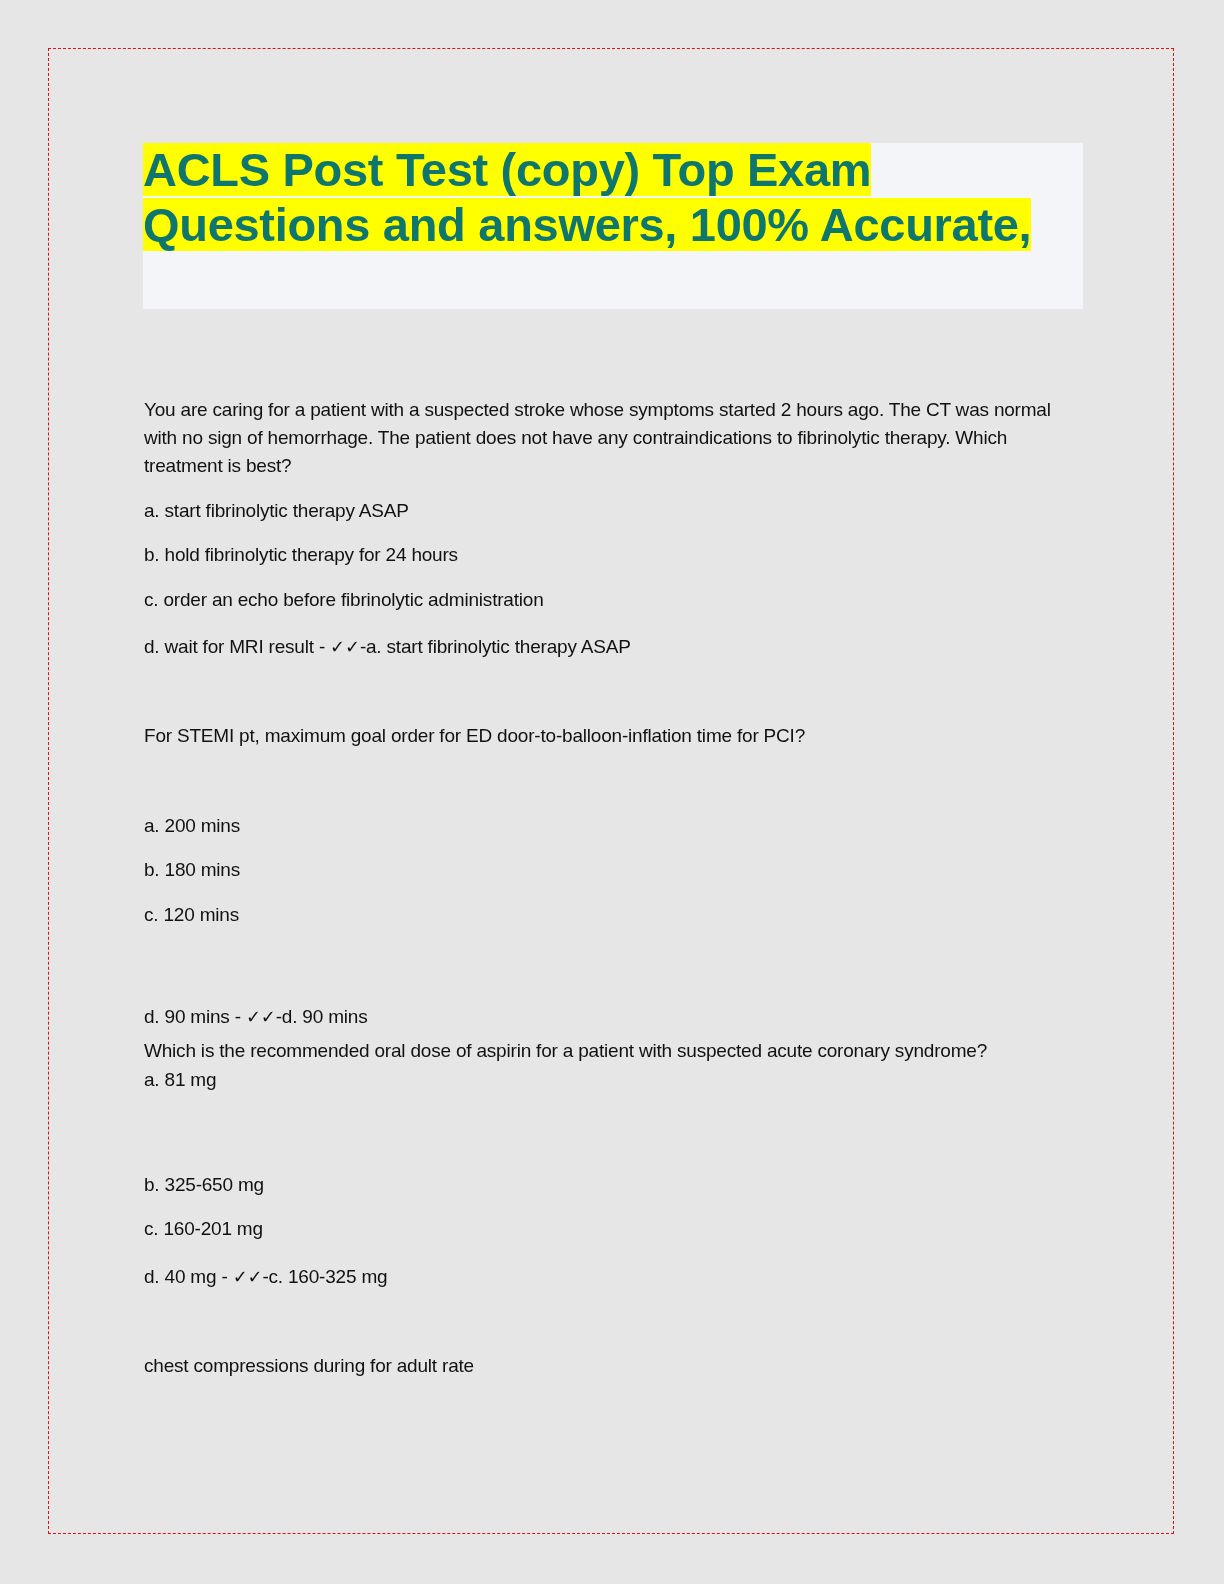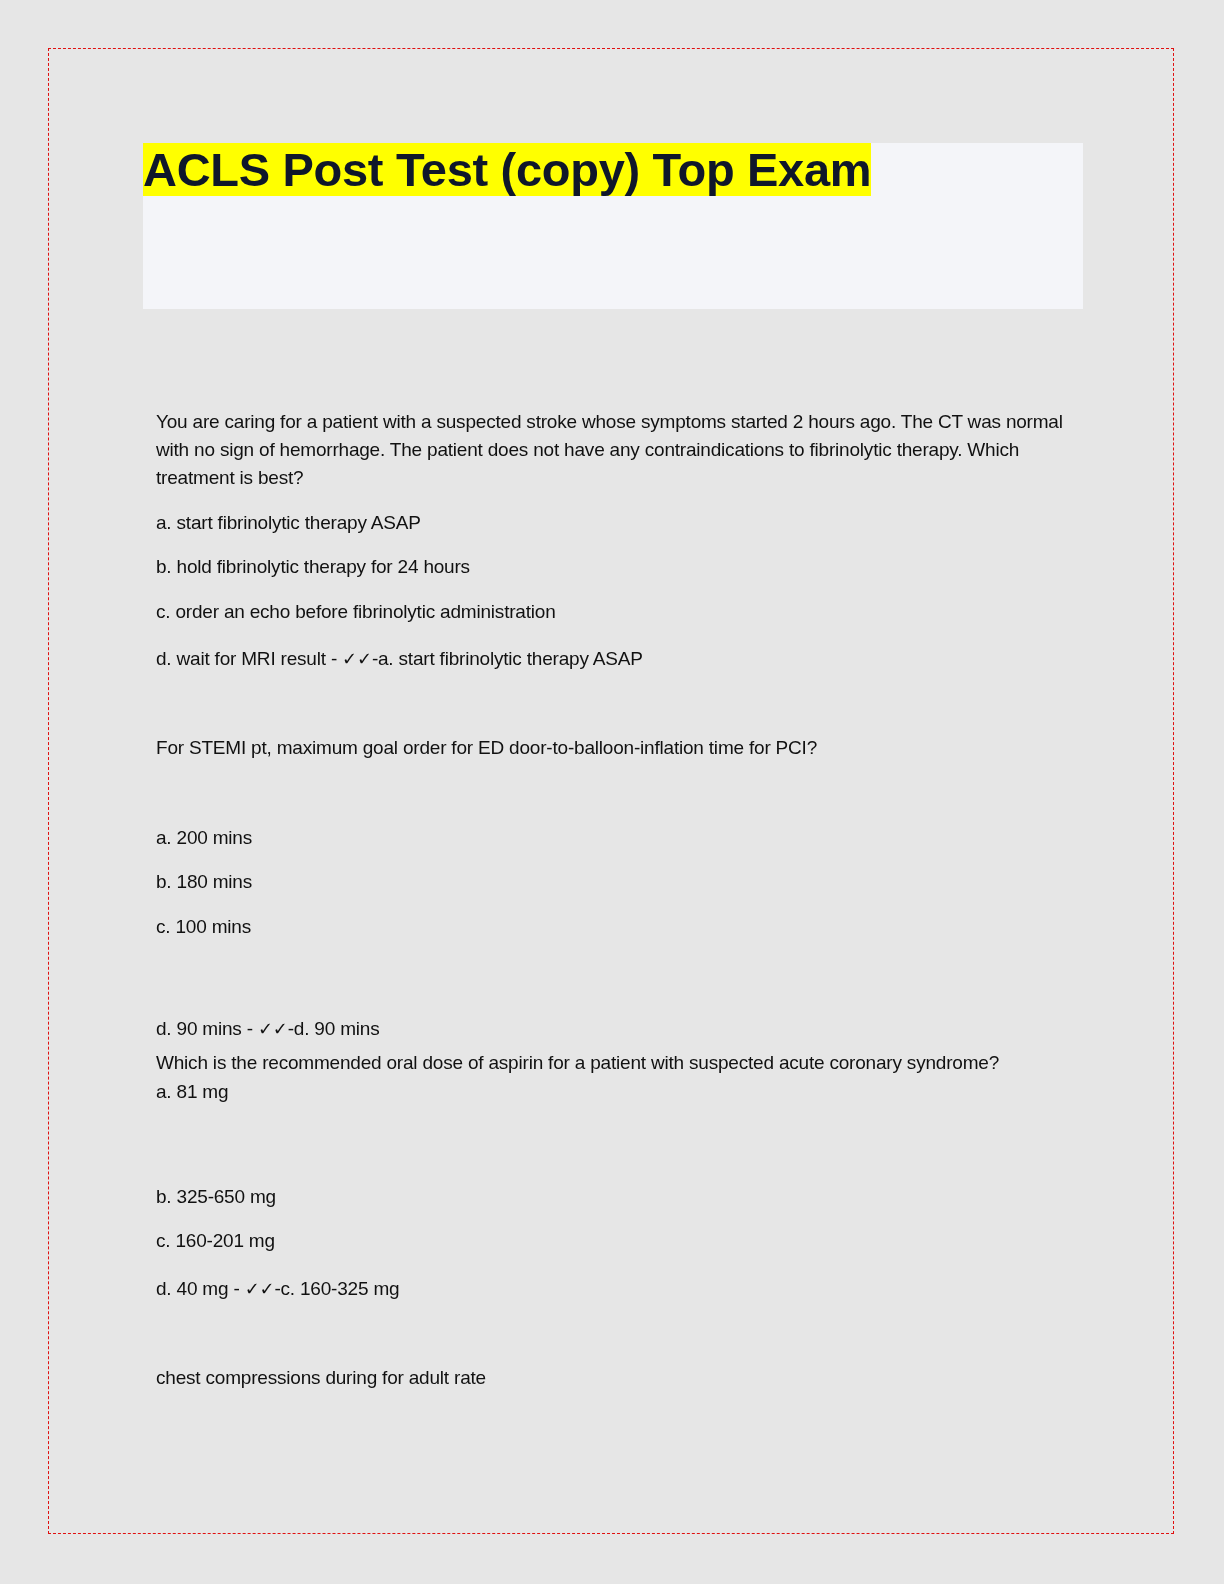--- a/index.html
+++ b/index.html
@@ -11,52 +11,52 @@
   .page-border {
     position:absolute; left:48px; top:48px; width:1126px; height:1486px;
     border:1.5px dashed #e01010; box-sizing:border-box;
   }
   .title-block {
     position:absolute; left:143px; top:143px; width:940px; height:166px;
     background:#f4f5f9;
   }
   .title {
     margin:0; font-family:"Liberation Sans", sans-serif; font-weight:bold;
-    font-size:47px; line-height:54.5px; color:#0f172a; letter-spacing:-0.3px;
+    font-size:47px; line-height:54.5px; color:#0f766e; letter-spacing:-0.3px;
   }
   .title .hl { background:#ffff00; box-decoration-break:clone; -webkit-box-decoration-break:clone; }
   .content {
     position:absolute; left:144px; top:0; width:940px;
     font-family:"Liberation Sans", sans-serif; font-size:19px; color:#111; 
   }
-  .p { position:absolute; left:0; margin:12px; white-space:nowrap; line-height:28px; letter-spacing:-0.2px; }
+  .p { position:absolute; left:0; margin:0; white-space:nowrap; line-height:28px; letter-spacing:-0.2px; }
   .q1 { white-space:normal; width:925px; }
   .check { font-family:"DejaVu Sans", sans-serif; font-size:18px; }
 </style>
 </head>
 <body>
 
 <div class="page-border"></div>
 
 <div class="title-block">
-  <h1 class="title"><span class="hl">ACLS Post Test (copy) Top Exam</span><br><br></h1>
+  <h1 class="title"><span class="hl">ACLS Post Test (copy) Top Exam</span><br><span class="hl">Questions and answers, 100% Accurate,</span><br></h1>
 </div>
 
 <div class="content">
 
   <p class="p q1" style="top:396px">You are caring for a patient with a suspected stroke whose symptoms started 2 hours ago. The CT was normal with no sign of hemorrhage. The patient does not have any contraindications to fibrinolytic therapy. Which treatment is best?</p>
   <p class="p" style="top:497px">a. start fibrinolytic therapy ASAP</p>
   <p class="p" style="top:541px">b. hold fibrinolytic therapy for 24 hours</p>
   <p class="p" style="top:586px">c. order an echo before fibrinolytic administration</p>
   <p class="p" style="top:633px"><span>d. wait for MRI result - </span><span class="check">✓✓</span><span>-a. start fibrinolytic therapy ASAP</span></p>
 
   <p class="p" style="top:722px">For STEMI pt, maximum goal order for ED door-to-balloon-inflation time for PCI?</p>
   <p class="p" style="top:812px">a. 200 mins</p>
   <p class="p" style="top:856px">b. 180 mins</p>
-  <p class="p" style="top:901px">c. 100 mins</p>
+  <p class="p" style="top:901px">c. 120 mins</p>
   <p class="p" style="top:1003px"><span>d. 90 mins - </span><span class="check">✓✓</span><span>-d. 90 mins</span></p>
 
   <p class="p" style="top:1037px">Which is the recommended oral dose of aspirin for a patient with suspected acute coronary syndrome?</p>
   <p class="p" style="top:1066px">a. 81 mg</p>
   <p class="p" style="top:1171px">b. 325-650 mg</p>
   <p class="p" style="top:1215px">c. 160-201 mg</p>
   <p class="p" style="top:1263px"><span>d. 40 mg - </span><span class="check">✓✓</span><span>-c. 160-325 mg</span></p>
 
   <p class="p" style="top:1352px">chest compressions during for adult rate</p>
 </div>

